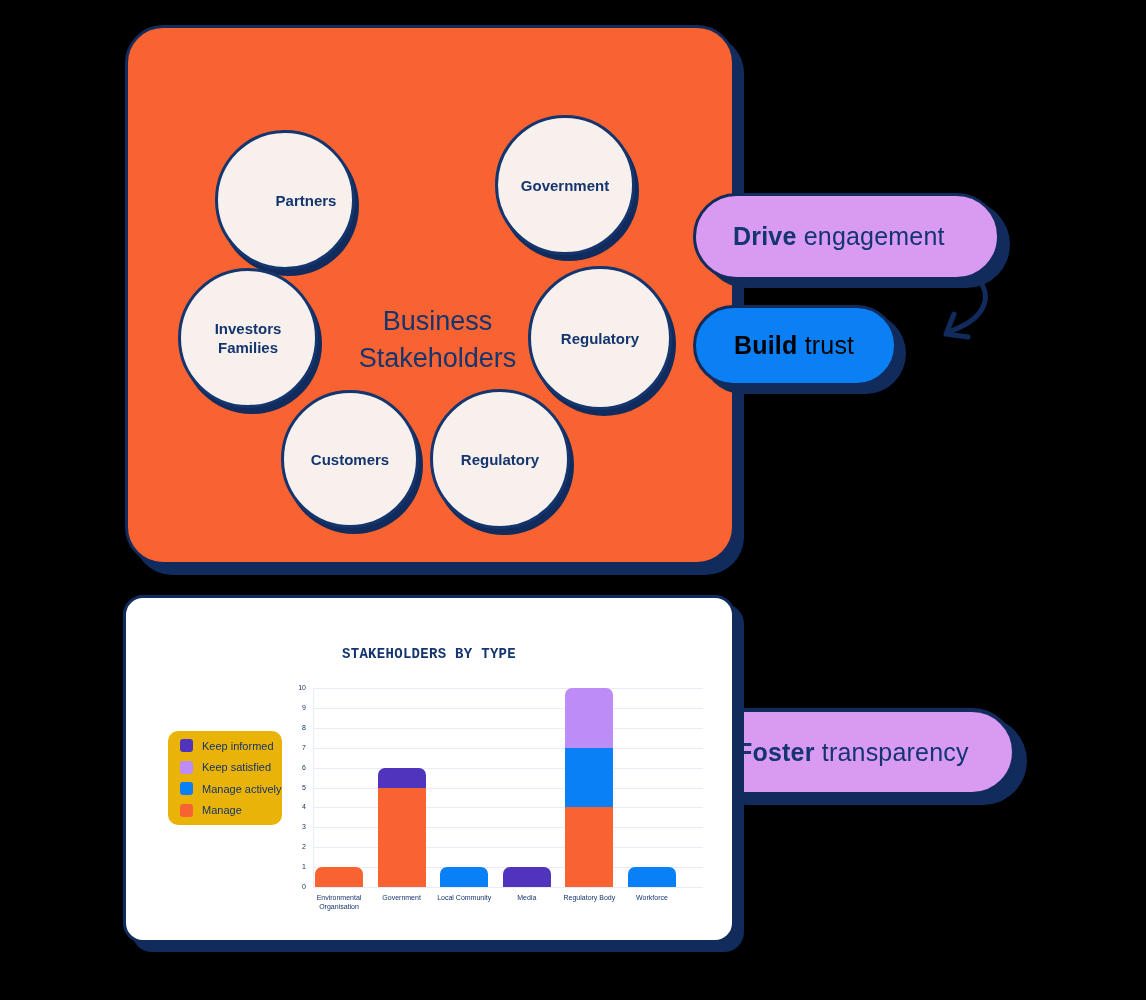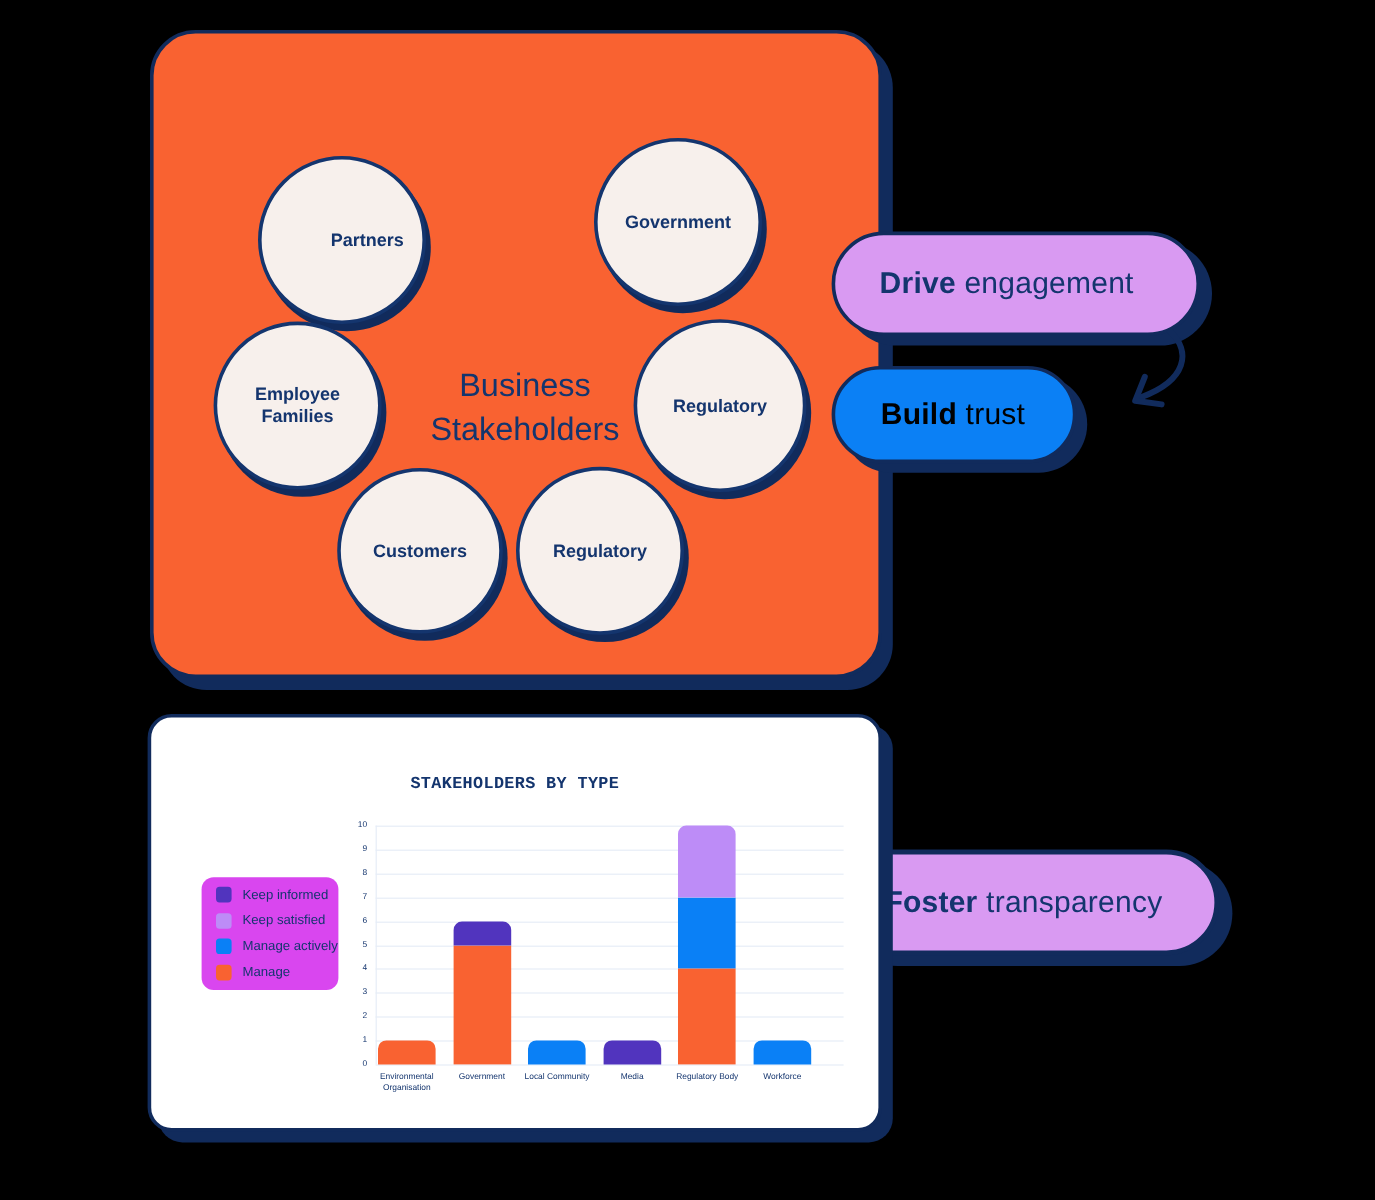--- a/index.html
+++ b/index.html
@@ -41,21 +41,21 @@
   .arrow-svg{position:absolute;left:925px;top:273px;}
 
   
   .chart-card{position:absolute;left:123px;top:595px;width:612px;height:348px;
     background:#FFFFFF;border:3px solid #112B5C;border-radius:20px;
     box-shadow:9px 9px 0 #112B5C;box-sizing:border-box;}
   .chart-title{position:absolute;left:0;right:0;top:48px;text-align:center;
     font-weight:bold;font-size:14px;letter-spacing:0.3px;color:#14356E;font-family:Liberation Mono, monospace;}
 
   .legend{position:absolute;left:42px;top:133px;width:114px;height:94px;
-    background:#d946ef;border-radius:10px;box-sizing:border-box;
+    background:#eab308;border-radius:10px;box-sizing:border-box;
     display:flex;flex-direction:column;justify-content:space-evenly;padding-left:12px;}
   .legend-item{display:flex;align-items:center;gap:9px;}
   .legend-swatch{width:13px;height:13px;border-radius:3px;flex:0 0 13px;}
   .legend-label{font-size:11px;color:#14356E;white-space:nowrap;}
 
   .plot{position:absolute;left:187px;top:90px;width:390px;height:199px;}
   .axis-y{position:absolute;left:0;top:0;bottom:0;width:1px;background:#E7EDF7;}
   .gridline{position:absolute;left:0;right:0;height:1px;background:#E7EDF7;}
   .ytick{position:absolute;width:20px;text-align:right;font-size:7px;color:#14356E;}
   .bar-seg{position:absolute;}
@@ -71,21 +71,21 @@
 
   <div class="center-title">Business Stakeholders</div>
 
   <div class="circle c-partners">
     <span>Partners</span>
   </div>
   <div class="circle c-government">
     <span>Government</span>
   </div>
   <div class="circle c-employee-families">
-    <span>Employee Families</span>
+    <span>Investors Families</span>
   </div>
   <div class="circle c-customers">
     <span>Regulatory</span>
   </div>
   <div class="circle c-employees">
     <span>Customers</span>
   </div>
   <div class="circle c-community">
     <span>Regulatory</span>
   </div>

